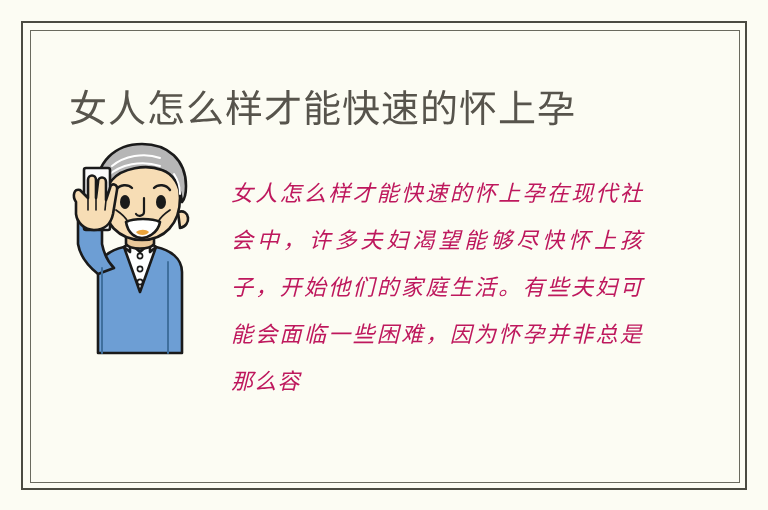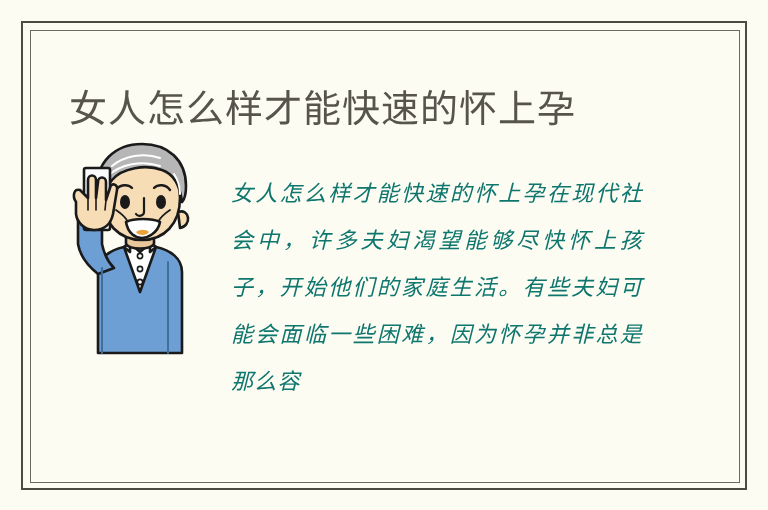--- a/index.html
+++ b/index.html
@@ -62,21 +62,21 @@
   }
 
   
   .body-copy {
     position: absolute;
     left: 231px;
     top: 170px;
     width: 412px;
     font-size: 22px;
     line-height: 47px;
-    color: #0f766e;
+    color: #be185d;
     letter-spacing: 1.2px;
     text-align: justify;
     text-align-last: left;
     font-family: "DejaVu Serif", "Liberation Serif", serif;
     font-style: italic;
   }
 
   
   .illustration {
     position: absolute;

